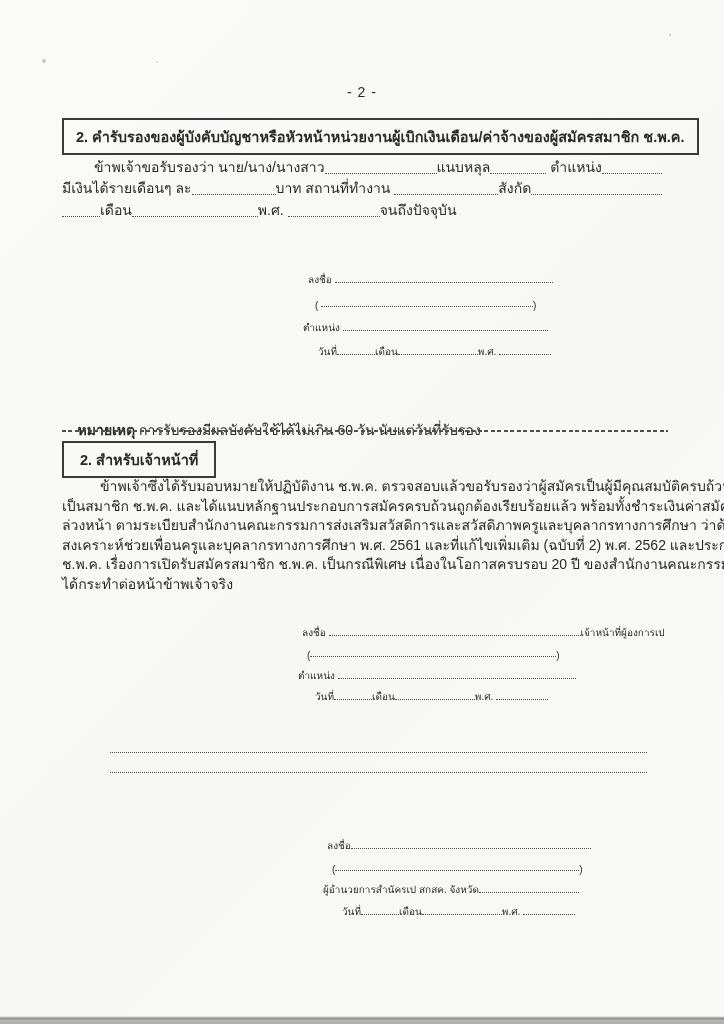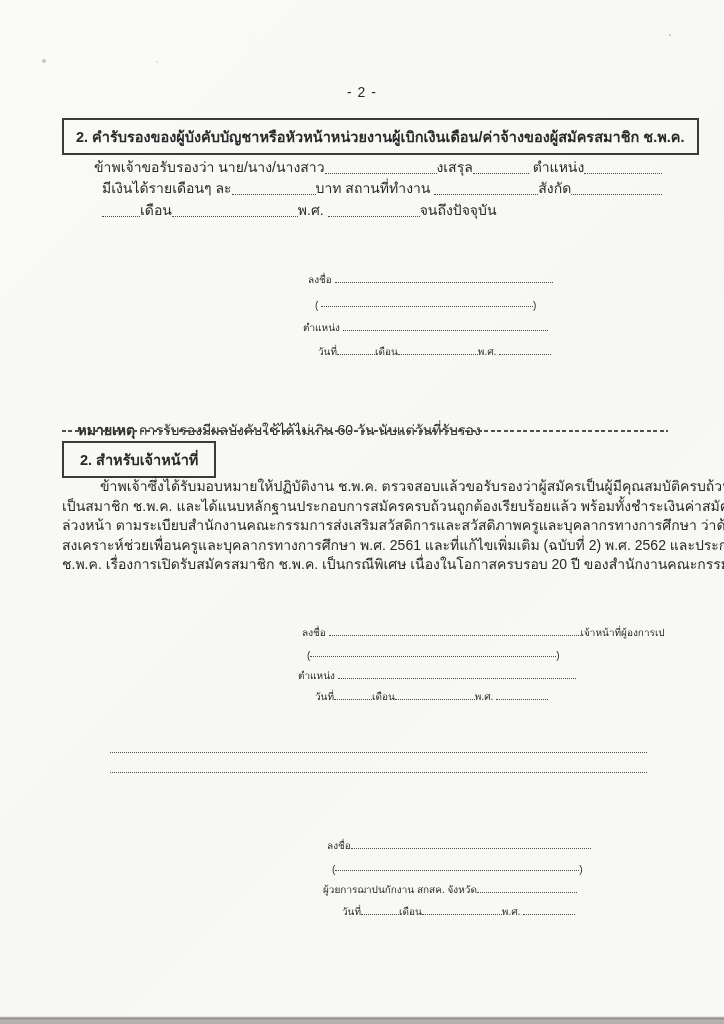--- a/index.html
+++ b/index.html
@@ -30,21 +30,21 @@
   .fline{display:flex;align-items:flex-end;white-space:pre;}
   .fline .ft{white-space:pre;}
   .fline .dots{
     display:inline-block;height:0;
     border-bottom:1.7px dotted #4a4a4a;
     margin-bottom:4px;
   }
   .fline .dots.fill{flex:1;}
 
   .sec2-lines{left:62px;top:156px;right:62px;font-size:14px;}
-  .sec2-lines .fline{height:21.5px;margin-left:40px;}
+  .sec2-lines .fline{height:21.5px;}
 
   .sig{font-size:10px;}
   .sig1{left:303px;top:263px;width:310px;}
   .sig1 .fline{height:24px;}
   .sig2{left:298px;top:618px;width:420px;}
   .sig2 .fline{height:21.5px;}
   .sig3{left:323px;top:831px;width:360px;}
   .sig3 .fline{height:22px;}
 
   .note{
@@ -80,21 +80,21 @@
 
 <div class="page">
 
   <div class="page-number">- 2 -</div>
 
   <div class="box sec2-box">
     <span>2. คำรับรองของผู้บังคับบัญชาหรือหัวหน้าหน่วยงานผู้เบิกเงินเดือน/ค่าจ้างของผู้สมัครสมาชิก ช.พ.ค.</span>
   </div>
 
   <div class="lines sec2-lines">
-      <div class="fline" style="margin-left: 32px;"><span class="ft">ข้าพเจ้าขอรับรองว่า นาย/นาง/นางสาว</span><span class="dots" style="width: 112px;"></span><span class="ft">งเสรุล</span><span class="dots" style="width: 56px;"></span><span class="ft"> ตำแหน่ง</span><span class="dots fill"></span></div>
+      <div class="fline" style="margin-left: 32px;"><span class="ft">ข้าพเจ้าขอรับรองว่า นาย/นาง/นางสาว</span><span class="dots" style="width: 112px;"></span><span class="ft">แนบหลุล</span><span class="dots" style="width: 56px;"></span><span class="ft"> ตำแหน่ง</span><span class="dots fill"></span></div>
       <div class="fline"><span class="ft">มีเงินได้รายเดือนๆ ละ</span><span class="dots" style="width: 84px;"></span><span class="ft">บาท สถานที่ทำงาน </span><span class="dots" style="width: 104px;"></span><span class="ft">สังกัด</span><span class="dots fill"></span></div>
       <div class="fline"><span class="dots" style="width: 38px;"></span><span class="ft">เดือน</span><span class="dots" style="width: 126px;"></span><span class="ft">พ.ศ. </span><span class="dots" style="width: 92px;"></span><span class="ft">จนถึงปัจจุบัน</span></div>
     </div>
 
   <div class="sig sig1">
       <div class="fline" style="margin-left: 5px;"><span class="ft">ลงชื่อ </span><span class="dots" style="width: 218px;"></span></div>
       <div class="fline" style="margin-left: 12px;"><span class="ft">( </span><span class="dots" style="width: 212px;"></span><span class="ft">)</span></div>
       <div class="fline"><span class="ft">ตำแหน่ง </span><span class="dots" style="width: 205px;"></span></div>
       <div class="fline" style="margin-left: 15px;"><span class="ft">วันที่</span><span class="dots" style="width: 38px;"></span><span class="ft">เดือน</span><span class="dots" style="width: 80px;"></span><span class="ft">พ.ศ. </span><span class="dots" style="width: 52px;"></span></div>
     </div>
@@ -108,39 +108,40 @@
   <div class="box sec3-box">
     <span>2. สำหรับเจ้าหน้าที่</span>
   </div>
 
   <div class="para">
       <div>ข้าพเจ้าซึ่งได้รับมอบหมายให้ปฏิบัติงาน ช.พ.ค. ตรวจสอบแล้วขอรับรองว่าผู้สมัครเป็นผู้มีคุณสมบัติครบถ้วนในการสมัคร</div>
       <div>เป็นสมาชิก ช.พ.ค. และได้แนบหลักฐานประกอบการสมัครครบถ้วนถูกต้องเรียบร้อยแล้ว พร้อมทั้งชำระเงินค่าสมัคร เงินสงเคราะห์</div>
       <div>ล่วงหน้า ตามระเบียบสำนักงานคณะกรรมการส่งเสริมสวัสดิการและสวัสดิภาพครูและบุคลากรทางการศึกษา ว่าด้วยการฌาปนกิจ</div>
       <div>สงเคราะห์ช่วยเพื่อนครูและบุคลากรทางการศึกษา พ.ศ. 2561 และที่แก้ไขเพิ่มเติม (ฉบับที่ 2) พ.ศ. 2562  และประกาศคณะกรรมการ</div>
       <div>ช.พ.ค. เรื่องการเปิดรับสมัครสมาชิก ช.พ.ค. เป็นกรณีพิเศษ เนื่องในโอกาสครบรอบ 20 ปี ของสำนักงานคณะกรรมการ สกสค. และ</div>
+      <div>ได้กระทำต่อหน้าข้าพเจ้าจริง</div>
     </div>
 
   <div class="sig sig2">
       <div class="fline" style="margin-left: 4px;"><span class="ft">ลงชื่อ </span><span class="dots" style="width: 252px;"></span><span class="ft">เจ้าหน้าที่ผู้องการเป</span></div>
       <div class="fline" style="margin-left: 9px;"><span class="ft">(</span><span class="dots" style="width: 246px;"></span><span class="ft">)</span></div>
       <div class="fline"><span class="ft">ตำแหน่ง </span><span class="dots" style="width: 238px;"></span></div>
       <div class="fline" style="margin-left: 17px;"><span class="ft">วันที่</span><span class="dots" style="width: 38px;"></span><span class="ft">เดือน</span><span class="dots" style="width: 80px;"></span><span class="ft">พ.ศ. </span><span class="dots" style="width: 52px;"></span></div>
     </div>
 
 
   <div class="blanks">
       <div class="fline"><span class="dots" style="width: 537px;"></span></div>
       <div class="fline"><span class="dots" style="width: 537px;"></span></div>
     </div>
 
   <div class="sig sig3">
       <div class="fline" style="margin-left: 4px;"><span class="ft">ลงชื่อ</span><span class="dots" style="width: 240px;"></span></div>
       <div class="fline" style="margin-left: 9px;"><span class="ft">(</span><span class="dots" style="width: 244px;"></span><span class="ft">)</span></div>
-      <div class="fline"><span class="ft">ผู้วยการฌาปนกักงาน สกสค. จังหวัด</span><span class="dots" style="width: 100px;"></span></div>
+      <div class="fline"><span class="ft">ผู้อำนวยการสำนัครเป สกสค. จังหวัด</span><span class="dots" style="width: 100px;"></span></div>
       <div class="fline" style="margin-left: 19px;"><span class="ft">วันที่</span><span class="dots" style="width: 38px;"></span><span class="ft">เดือน</span><span class="dots" style="width: 80px;"></span><span class="ft">พ.ศ. </span><span class="dots" style="width: 52px;"></span></div>
     </div>
 
   <div class="speck s1"></div>
   <div class="speck s2"></div>
   <div class="speck s3"></div>
 
   <div class="scan-bottom"></div>
 </div>
 

